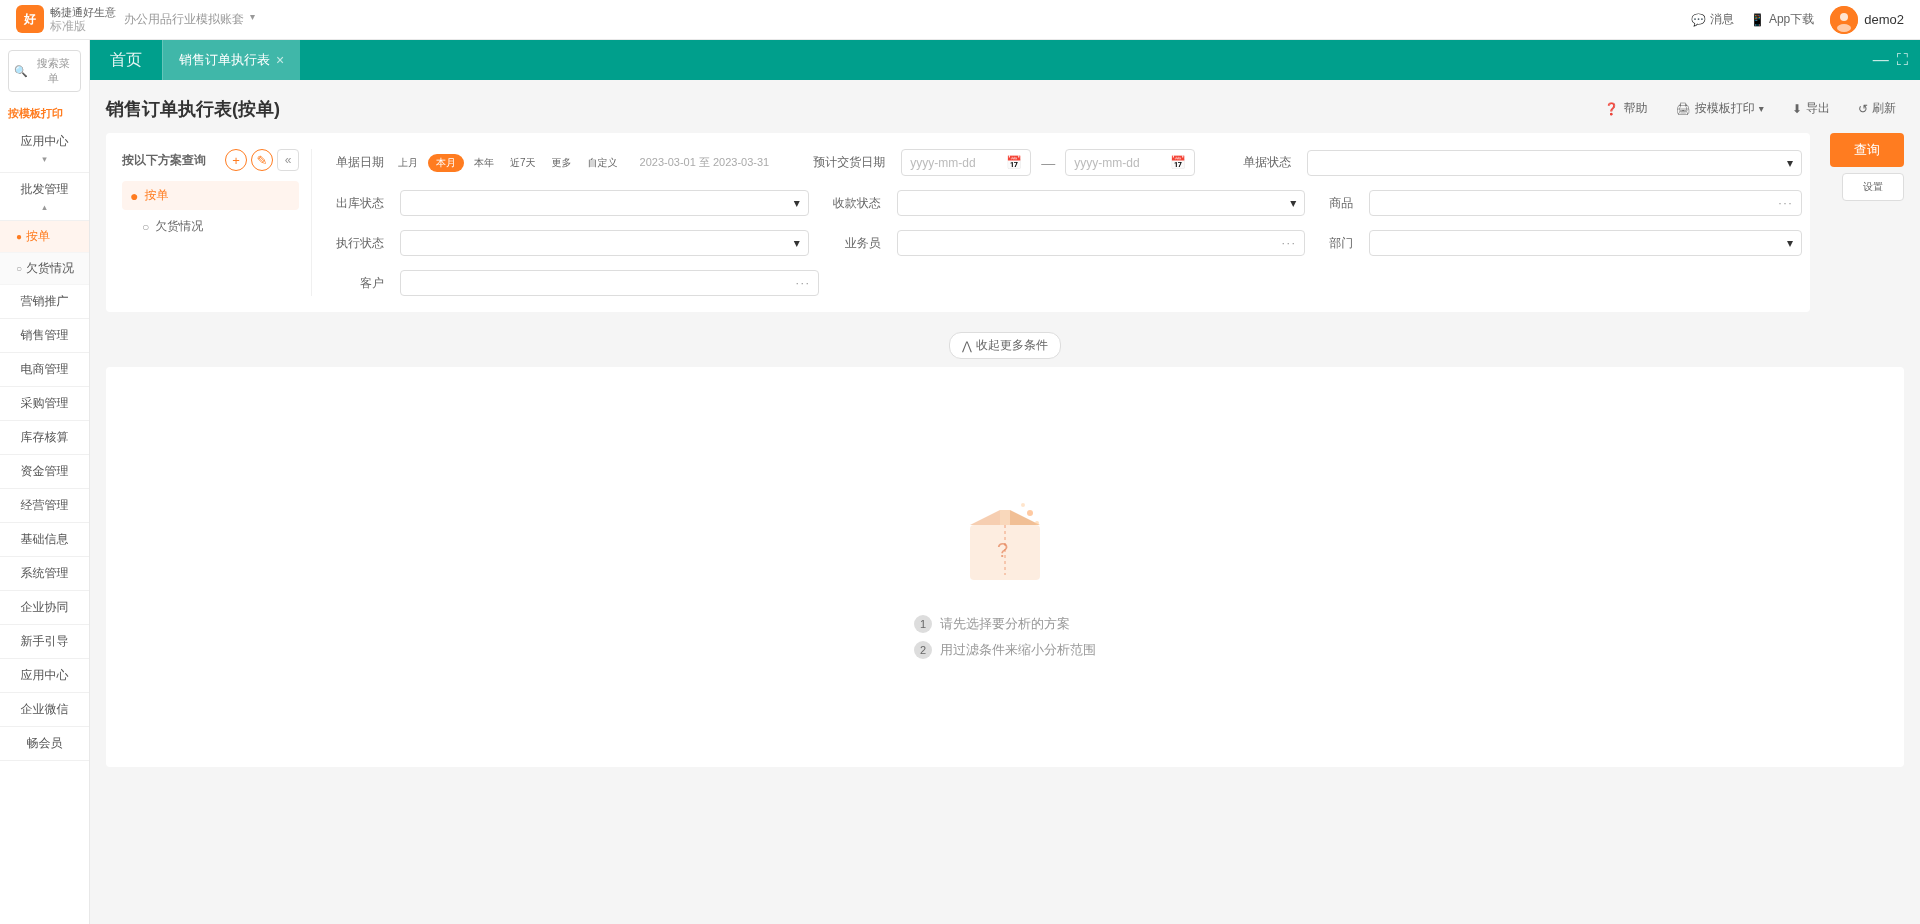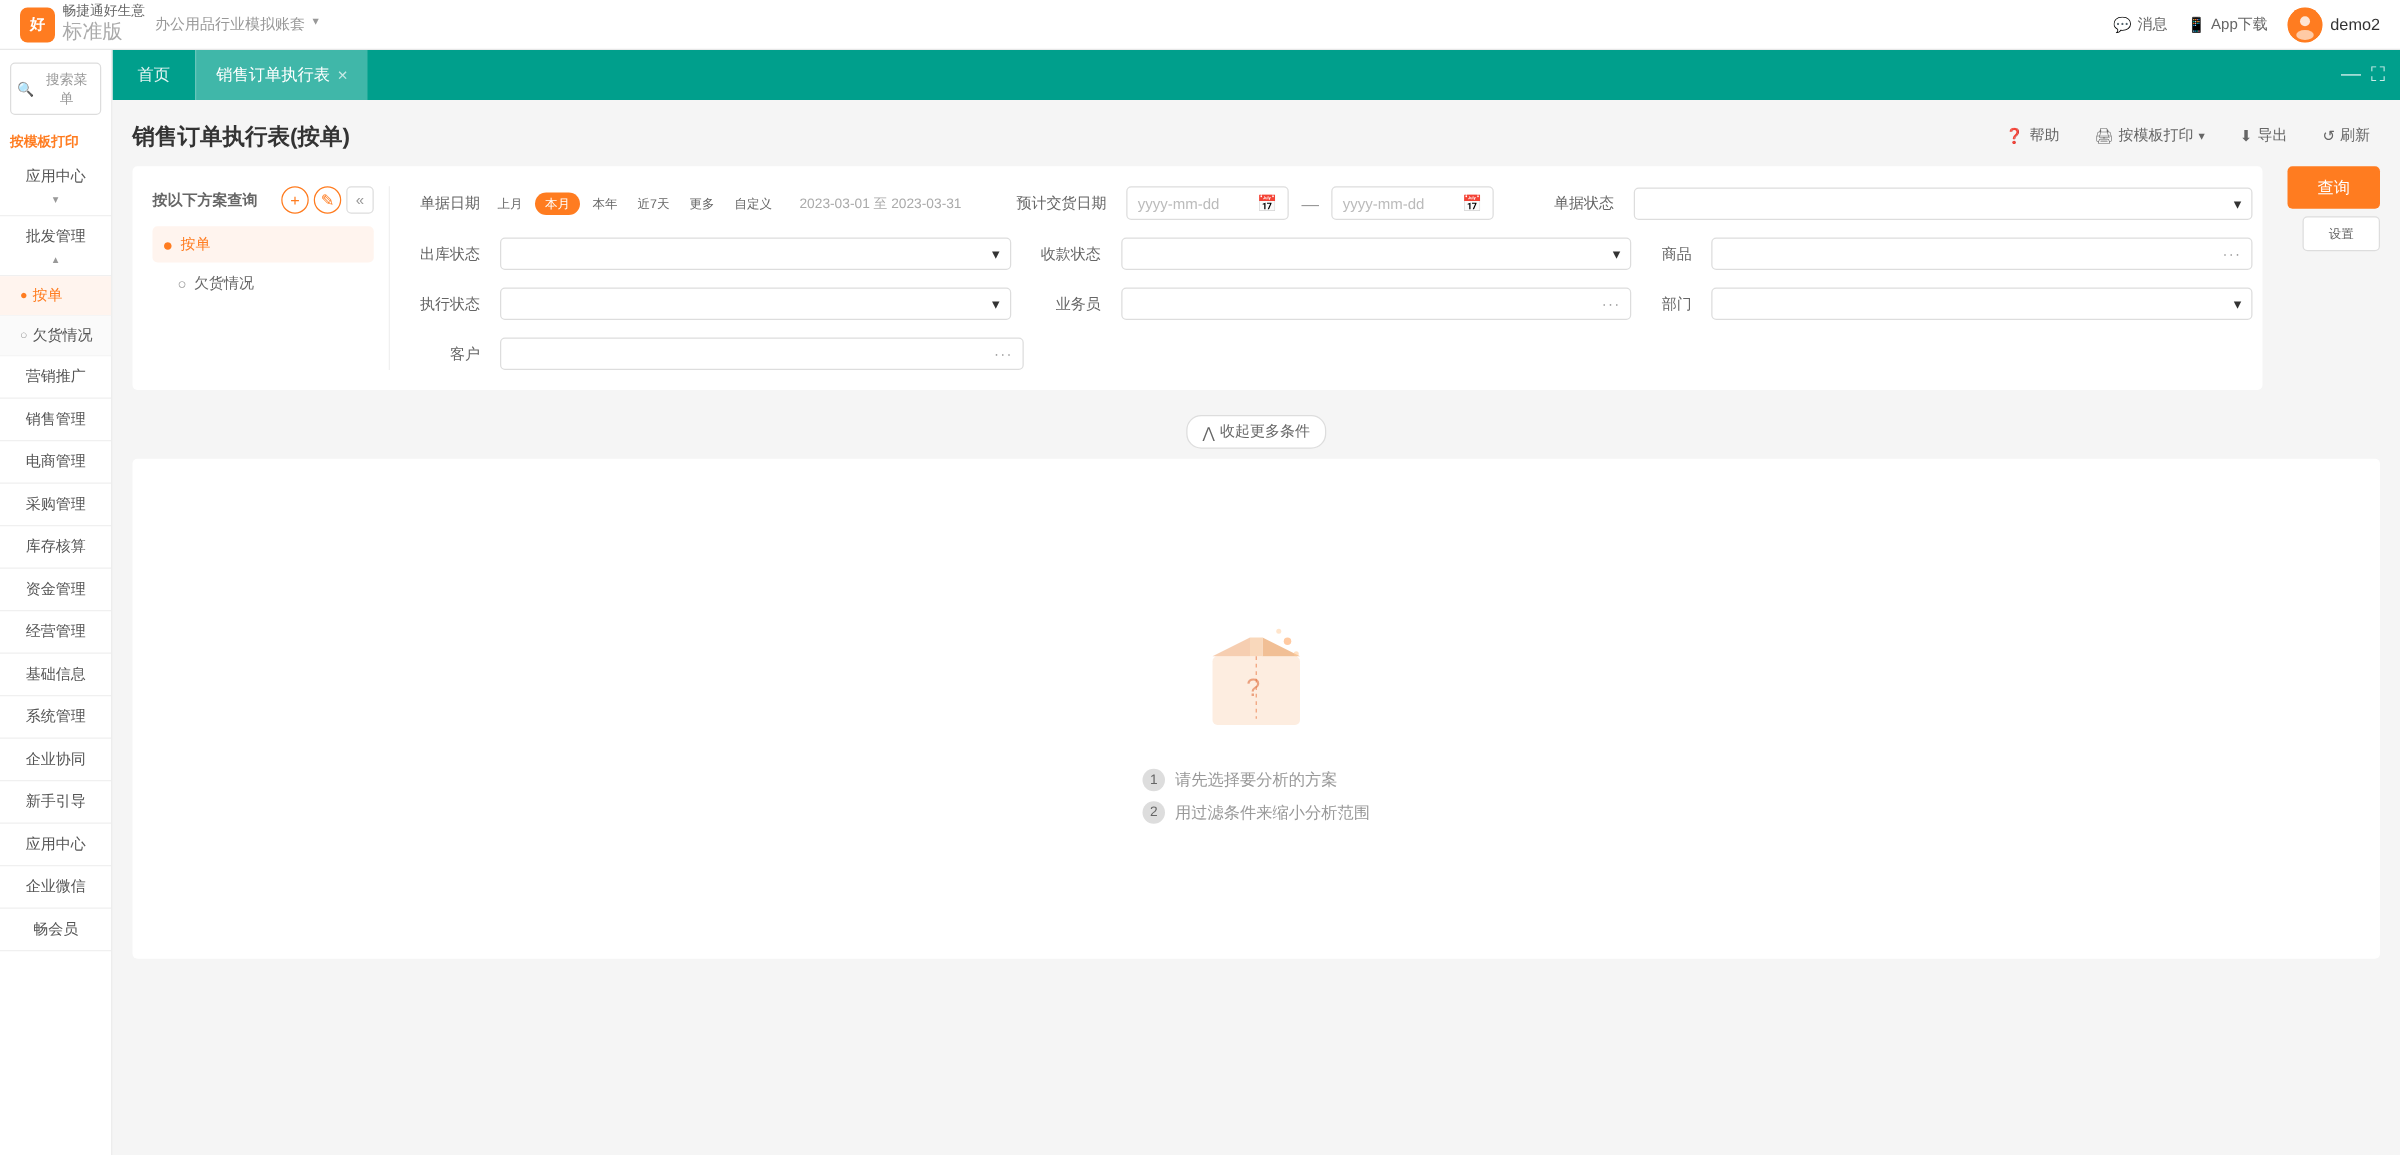--- a/index.html
+++ b/index.html
@@ -26,21 +26,21 @@
     .sidebar-search { padding: 10px 8px 6px; }
     .sidebar-search-btn { width: 100%; background: none; border: 1px solid #ddd; border-radius: 4px; padding: 5px; font-size: 11px; color: #999; cursor: pointer; display: flex; align-items: center; gap: 4px; justify-content: center; }
     .sidebar-nav-title { padding: 8px 8px 4px; font-size: 11px; color: #ff7c20; font-weight: bold; }
     .sidebar-item { padding: 8px 4px; text-align: center; font-size: 12px; color: #555; cursor: pointer; display: flex; flex-direction: column; align-items: center; gap: 4px; border-bottom: 1px solid #f0f0f0; }
     .sidebar-sub-item { padding: 7px 8px 7px 16px; font-size: 12px; color: #555; cursor: pointer; background: #fafafa; border-bottom: 1px solid #f5f5f5; display: flex; align-items: center; gap: 4px; }
     .sidebar-sub-item.active { color: #ff7c20; background: #fff4ee; }
 
     
     .content-area { flex: 1; display: flex; flex-direction: column; overflow: hidden; }
     .tab-bar { height: 40px; background: #009f8c; display: flex; align-items: stretch; }
-    .tab-home { padding: 0 20px; display: flex; align-items: center; font-size: 13px; color: rgba(255,255,255,0.9); cursor: pointer; }
+    .tab-home { padding: 0 20px; display: flex; align-items: center; font-size: 16px; color: rgba(255,255,255,0.9); cursor: pointer; }
     .tab-item { padding: 0 16px; display: flex; align-items: center; gap: 6px; font-size: 13px; color: white; cursor: pointer; background: rgba(255,255,255,0.15); border-left: 1px solid rgba(255,255,255,0.2); }
     .tab-item.active { background: rgba(255,255,255,0.25); }
     .tab-close { font-size: 14px; color: rgba(255,255,255,0.7); cursor: pointer; line-height: 1; }
     .tab-bar-actions { margin-left: auto; display: flex; align-items: center; padding: 0 12px; gap: 8px; }
     .tab-bar-action { color: rgba(255,255,255,0.8); cursor: pointer; font-size: 16px; }
 
     
     .page-content { flex: 1; overflow-y: auto; background: #f5f5f5; padding: 16px; }
     .page-header { display: flex; align-items: center; justify-content: space-between; margin-bottom: 12px; }
     .page-title { font-size: 18px; font-weight: bold; color: #333; }
@@ -109,21 +109,21 @@
 <body>
 
 <div class="app-container">
 
   <div class="top-bar">
     <div class="top-bar-left">
       <div class="logo-area">
         <div class="logo-icon">好</div>
         <div class="logo-text">
           <div>畅捷通好生意</div>
-          <div style="color:#aaa;font-size:16px;">标准版</div>
+          <div style="color:#aaa;font-size:12px;">标准版</div>
         </div>
       </div>
       <div class="breadcrumb-area">
         <span>办公用品行业模拟账套</span>
         <span class="chevron-down">▾</span>
       </div>
     </div>
     <div class="top-bar-right">
       <div class="top-bar-action">
         <span>💬</span>

